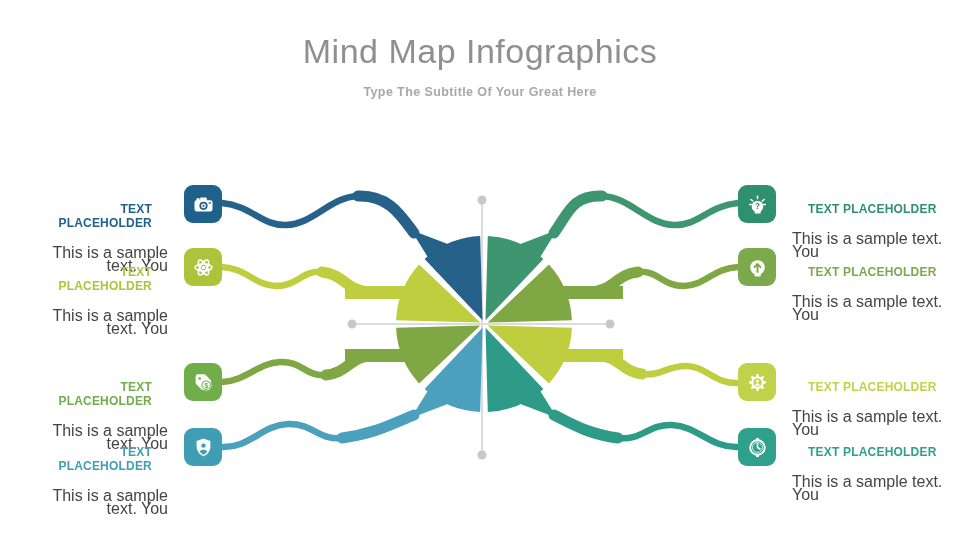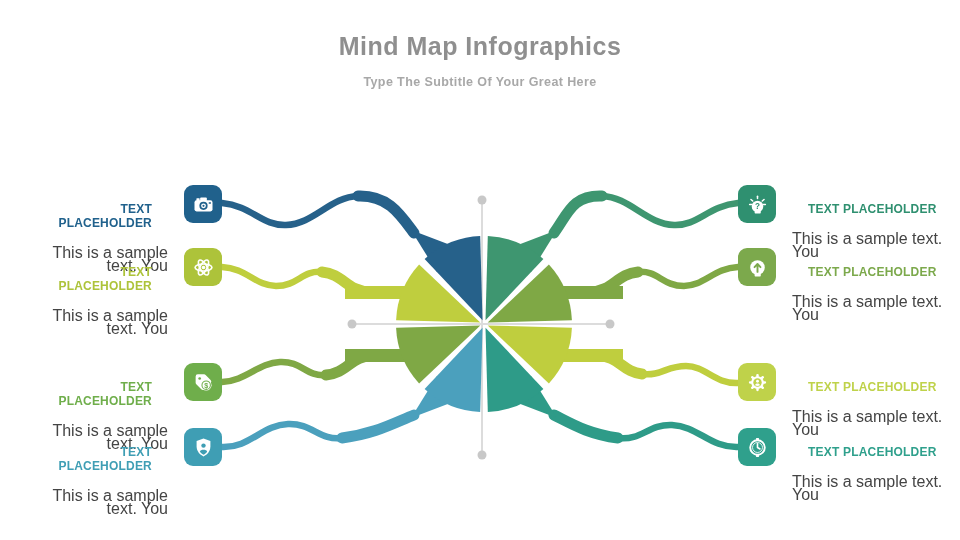--- a/index.html
+++ b/index.html
@@ -1,19 +1,19 @@
 <!DOCTYPE html>
 <html><head>
 <meta charset="utf-8">
 <style>
   html,body{margin:0;padding:0;}
   body{width:960px;height:540px;background:#ffffff;position:relative;overflow:hidden;
        font-family:"Liberation Sans", sans-serif;}
   .header{position:absolute;top:0;left:0;width:960px;text-align:center;}
-  .title{margin:0;margin-top:32px;font-size:25px;font-weight:700;letter-spacing:0.5px;}
+  .title{margin:0;margin-top:32px;font-size:34px;font-weight:400;letter-spacing:0.5px;}
   .subtitle{margin:0;margin-top:14px;font-size:12.5px;font-weight:400;letter-spacing:0.4px;}
   #diagram{position:absolute;top:0;left:0;z-index:1;}
   .item{position:absolute;display:flex;gap:16px;z-index:2;}
   .item .txt{padding-top:1px;}
   .item.left{left:18px;width:204px;}
   .item.left .txt{flex:1;text-align:right;}
   .item.right{left:738px;width:226px;}
   .item.right .txt{flex:1;text-align:left;}
   .heading{margin:16px;font-size:12px;font-weight:bold;letter-spacing:0.2px;line-height:14px;}
   .body-text{margin:6px 0 0 0;font-size:16px;line-height:13px;}

